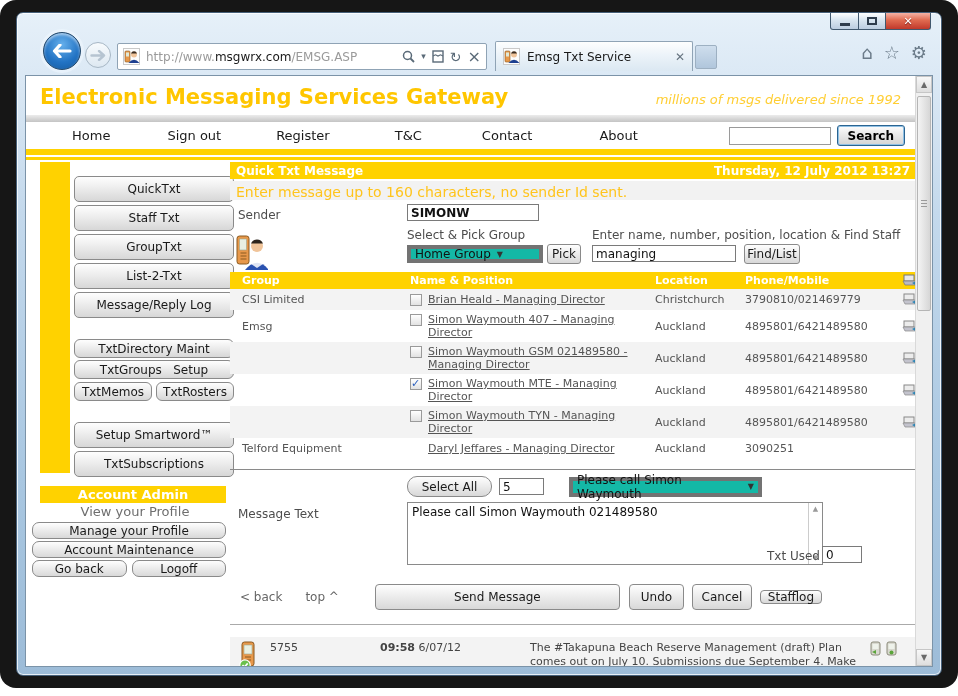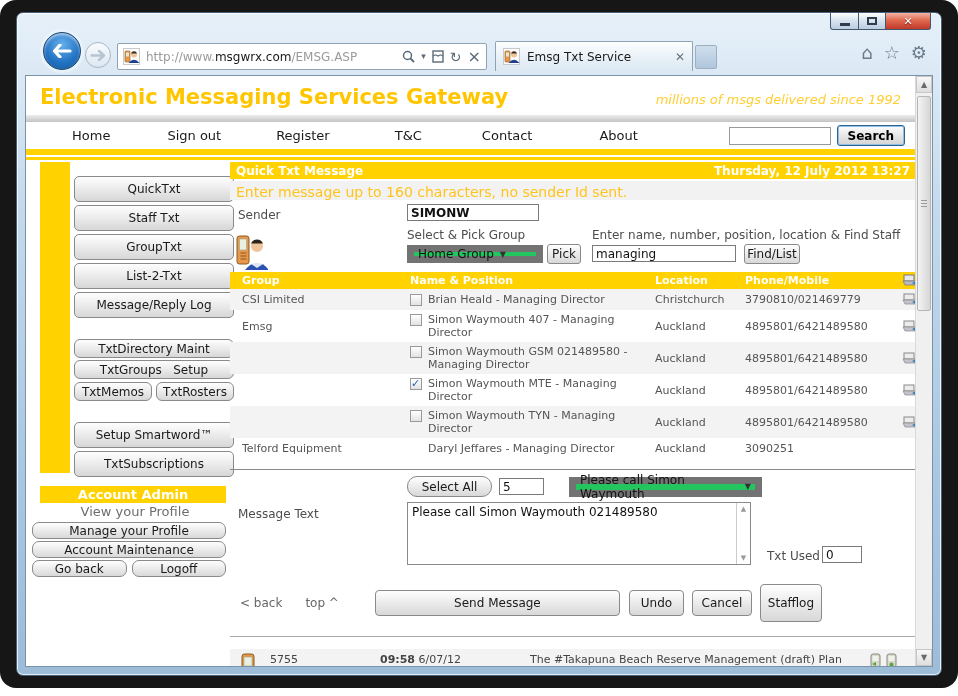--- a/index.html
+++ b/index.html
@@ -109,44 +109,44 @@
 
   .main { flex:1; position:relative; padding-right:6px; }
   .main-bar { height:17px; background:#ffd200; color:#fff; font-weight:bold; font-size:12px;
     display:flex; justify-content:space-between; align-items:center; padding:0 8px 0 6px; margin-top:1px; }
   .instruction { background:#f2f2f2; color:#ffc41c; font-size:14px; padding:3px 6px; margin-top:2px; height:19px; }
 
   .form { position:relative; height:72px; font-size:12px; color:#4d4d4d; }
   .lbl { position:absolute; white-space:nowrap; }
   .inp { border:1px solid #7a7a7a; background:#fff; font-size:12px; color:#111; height:17px; padding:0 3px;
     font-family:"DejaVu Sans", sans-serif; }
-  .fake-select { border:7px solid #737373; background:#22c55e; height:18px; display:flex; align-items:center;
+  .fake-select { border:4px solid #737373; background:#14b8a6; height:18px; display:flex; align-items:center;
     justify-content:flex-start; font-size:12px; color:#111; padding:0 4px; }
   .fs-caret { font-size:8px; color:#333; margin-left:6px; }
   .btn { border:1px solid #8a8a8a; border-radius:3px; background:linear-gradient(#fefefe,#ededed 45%,#d8d8d8);
     font-size:12px; color:#1a1a1a; display:flex; align-items:center; justify-content:center;
     font-family:"DejaVu Sans", sans-serif; }
 
   .staff-table { font-size:11px; color:#555; }
   .staff-head { display:grid; grid-template-columns:168px 245px 90px 155px 1fr; background:#ffd200;
     color:#fff; font-weight:bold; height:17px; align-items:center; padding-left:12px; }
   .staff-row { display:grid; grid-template-columns:168px 245px 90px 155px 1fr; padding:3px 0 3px 12px;
     align-items:center; min-height:21px; }
   .staff-row:nth-child(even) { background:#f3f3f3; }
-  .name-cell { display:flex; gap:6px; align-items:flex-start; padding-right:14px; }
+  .name-cell { display:flex; gap:6px; align-items:flex-start; padding-right:14px;text-decoration:underline; }
   .cb { width:12px; height:12px; border:1px solid #9a9a9a; background:linear-gradient(#fff,#e2e2e2);
     flex:none; position:relative; margin-top:1px; }
   .cb.checked::after { content:"✓"; color:#2a5fbe; font-weight:bold; font-size:11px; position:absolute; left:0; top:-2px; }
   .hidden { visibility:hidden; }
   .icon-cell { display:flex; justify-content:flex-start; padding-left:2px; }
 
   .sep { border:none; border-top:1px solid #8a8a8a; margin:10px 0 6px 0; }
   .controls-row { display:flex; align-items:center; margin-left:177px; }
   .msg-row { position:relative; height:68px; margin-top:5px; font-size:12px; color:#4d4d4d; }
-  .msg-box { position:absolute; left:177px; top:0; width:344px; height:63px; border:1px solid #8a8a8a;
+  .msg-box { position:absolute; left:177px; top:0; width:416px; height:63px; border:1px solid #8a8a8a;
     background:#fff; font-size:12px; color:#111; padding:2px 18px 2px 4px; }
   .msg-scroll { position:absolute; right:0; top:0; bottom:0; width:14px; border-left:1px solid #ccc;
     display:flex; flex-direction:column; justify-content:space-between; align-items:center; color:#9a9a9a;
     font-size:7px; padding:2px 0; }
   .actions-row { display:flex; align-items:center; margin-top:14px; font-size:12px; color:#666; }
   .divider2 { border:none; border-top:1px solid #aaa; margin:14px 0 12px 0; }
 
   .log-head { display:grid; grid-template-columns:40px 110px 150px 1fr 48px; background:#ffd200; color:#fff;
     font-weight:bold; font-size:11px; height:17px; align-items:center; }
   .log-row { display:grid; grid-template-columns:40px 110px 150px 1fr 48px; background:#f3f3f3;
@@ -453,21 +453,21 @@
             <span class="lbl" style="position:absolute; left:537px; top:47px;">Txt Used</span>
             <input class="inp" style="position: absolute; left: 592px; top: 44px; width: 40px;" value="0">
           </div>
 
           <div class="actions-row">
             <span style="margin-left:10px;">&lt; back</span>
             <span style="margin-left:23px;">top ^</span>
             <button class="btn" style="width:245px; height:26px; margin-left:36px; border-radius:4px;">Send Message</button>
             <button class="btn" style="width:55px; height:26px; margin-left:9px; border-radius:4px;">Undo</button>
             <button class="btn" style="width:60px; height:26px; margin-left:8px; border-radius:4px;">Cancel</button>
-            <button class="btn" style="width:62px; height:38px; margin-left:8px; border-radius:4px;">Stafflog</button>
+            <button class="btn" style="width:62px; height:14px; margin-left:8px; border-radius:4px;">Stafflog</button>
           </div>
 
           <hr class="divider2">
 
           <div class="log-row">
             <span style="padding-left:8px;">
               <svg width="20" height="30" viewBox="0 0 20 30">
                 <rect x="4" y="1" width="12" height="24" rx="2.5" fill="#e8984a" stroke="#8a5a20"></rect>
                 <rect x="6" y="4" width="8" height="9" fill="#e9f0e2" stroke="#9aa890" stroke-width="0.6"></rect>
                 <path d="M7 16 h6 M7 19 h6" stroke="#8a5a20" stroke-width="1"></path>

